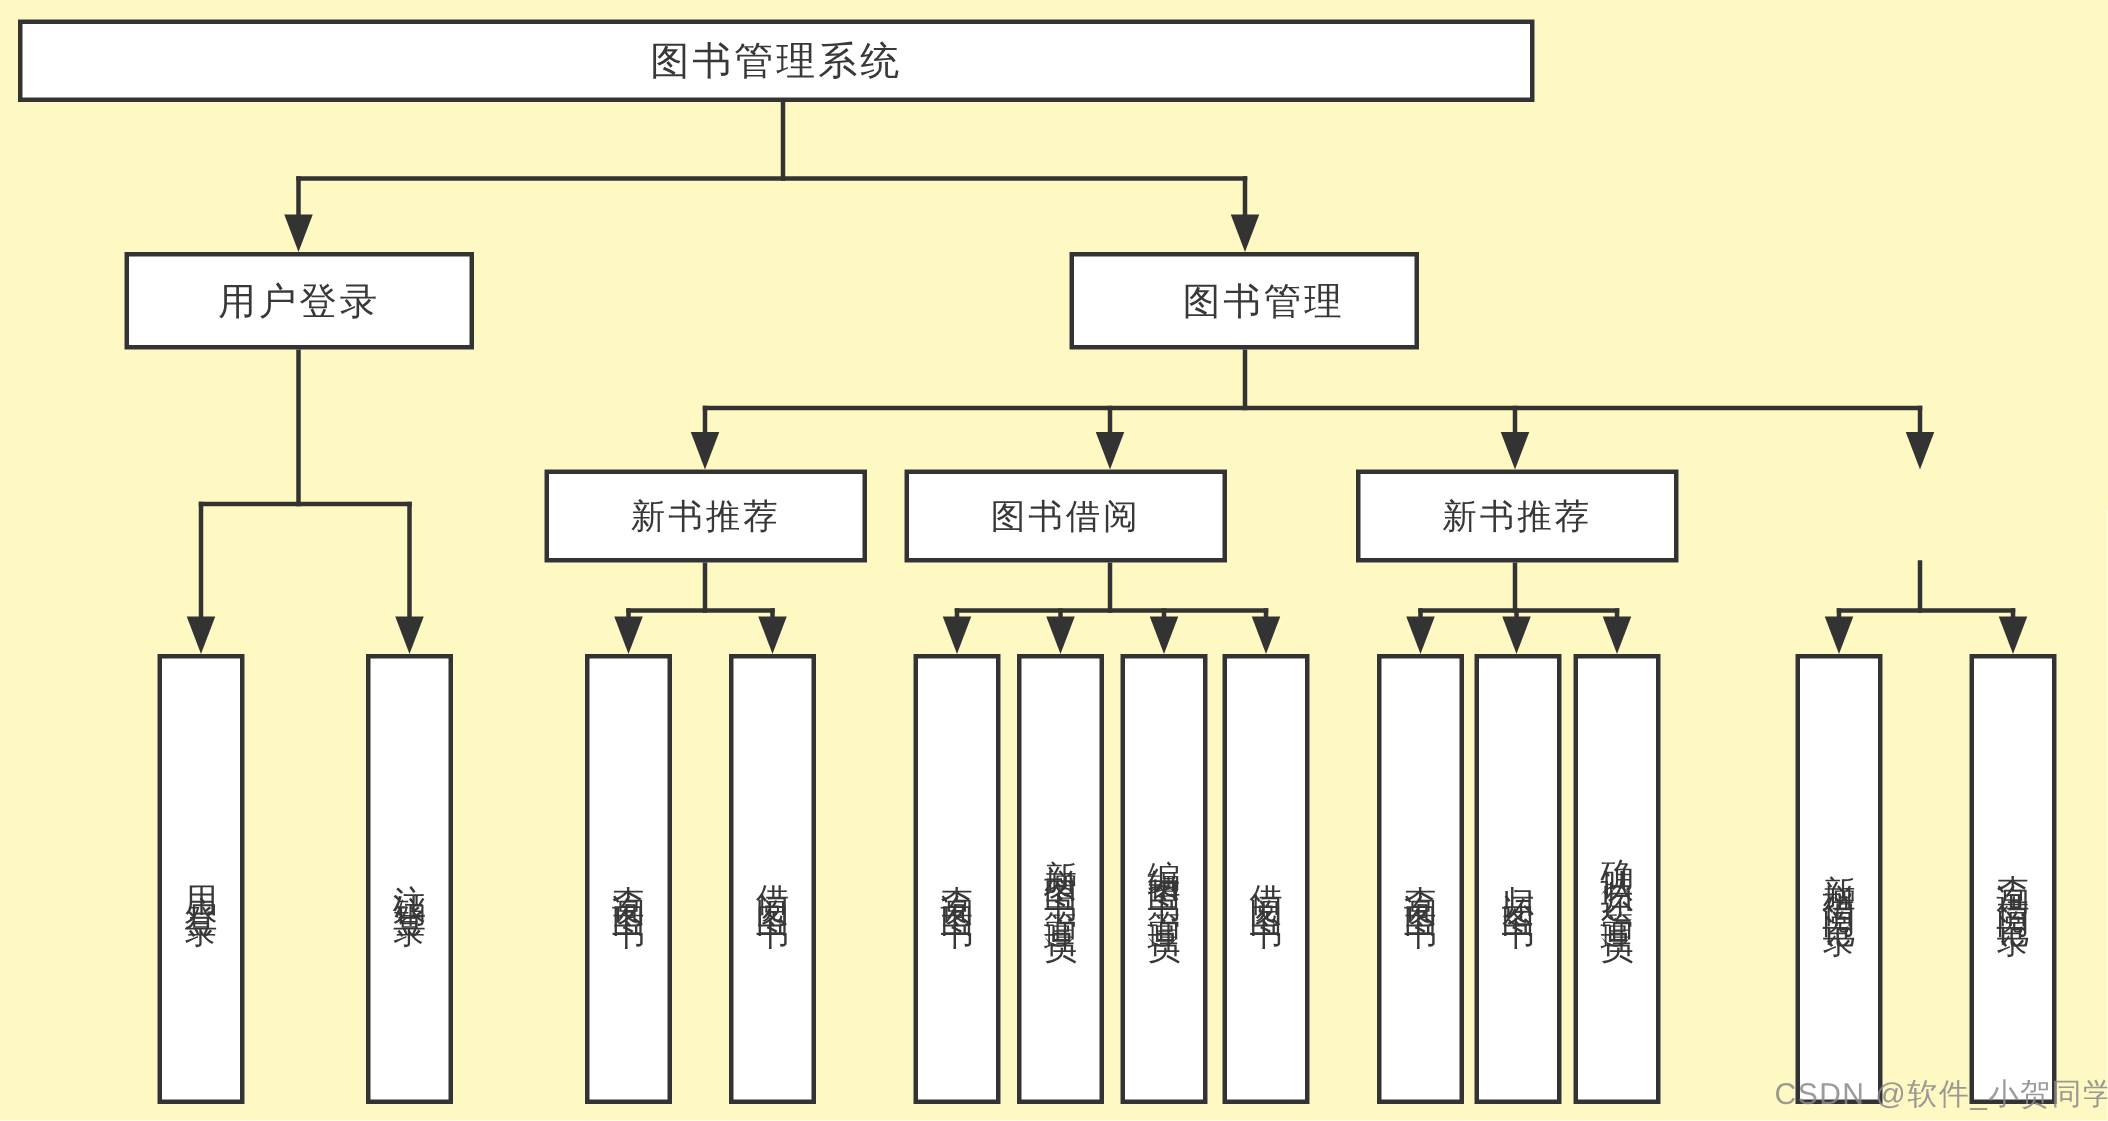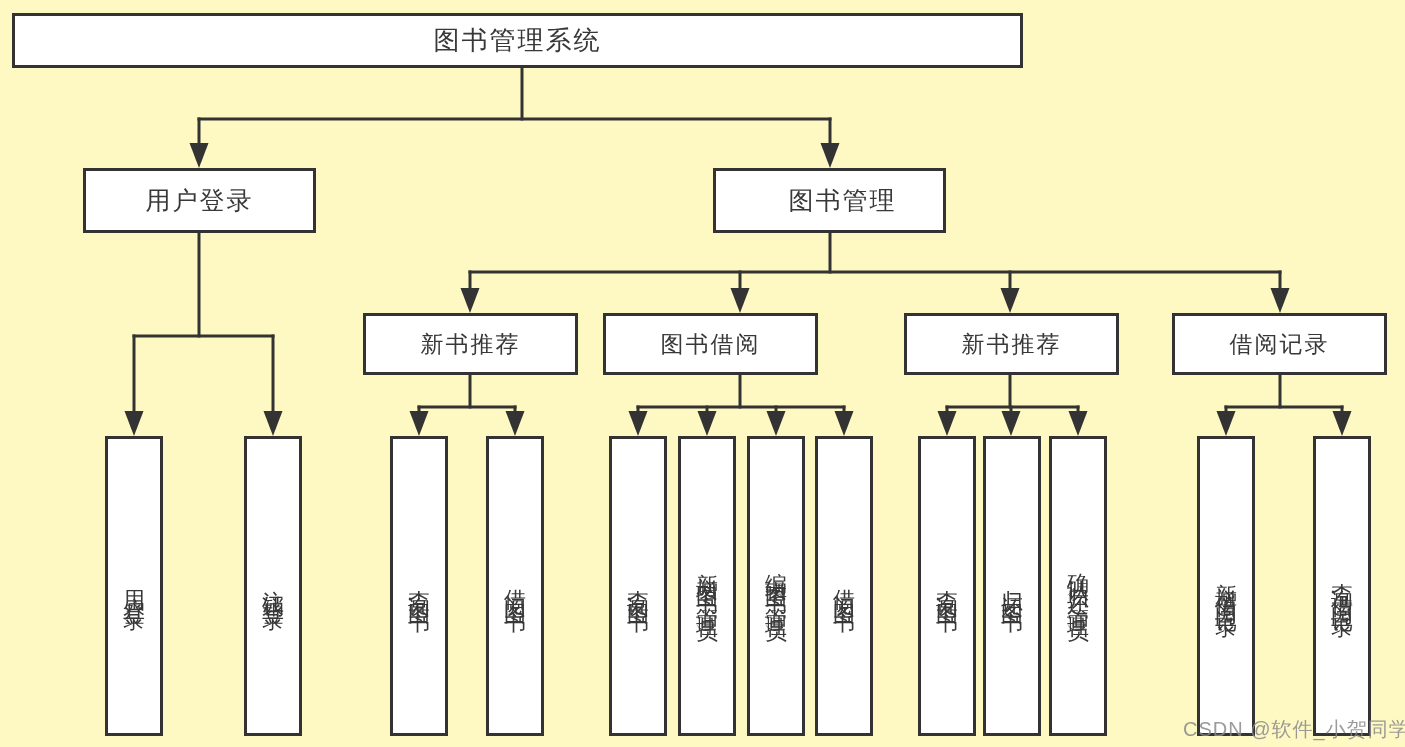--- a/index.html
+++ b/index.html
@@ -113,21 +113,20 @@
     </svg>
 
   <div class="node root">图书管理系统</div>
 
   <div class="node lv2" style="left:83px;">用户登录</div>
   <div class="node lv2" style="left:713px;padding-left:26px;">图书管理</div>
 
   <div class="node lv3" style="left:363px;">新书推荐</div>
   <div class="node lv3" style="left:603px;">图书借阅</div>
   <div class="node lv3" style="left:904px;">新书推荐</div>
-  <div class="node lv3" style="left:1172px;">借阅记录</div>
 
   <div class="node leaf" style="left:105px;">用户登录</div>
   <div class="node leaf" style="left:244px;">注销登录</div>
 
   <div class="node leaf" style="left:390px;">查询图书</div>
   <div class="node leaf" style="left:486px;">借阅图书</div>
 
   <div class="node leaf" style="left:609px;">查询图书</div>
   <div class="node leaf" style="left:678px;">新增图书（管理员）</div>
   <div class="node leaf" style="left:747px;">编辑图书（管理员）</div>

